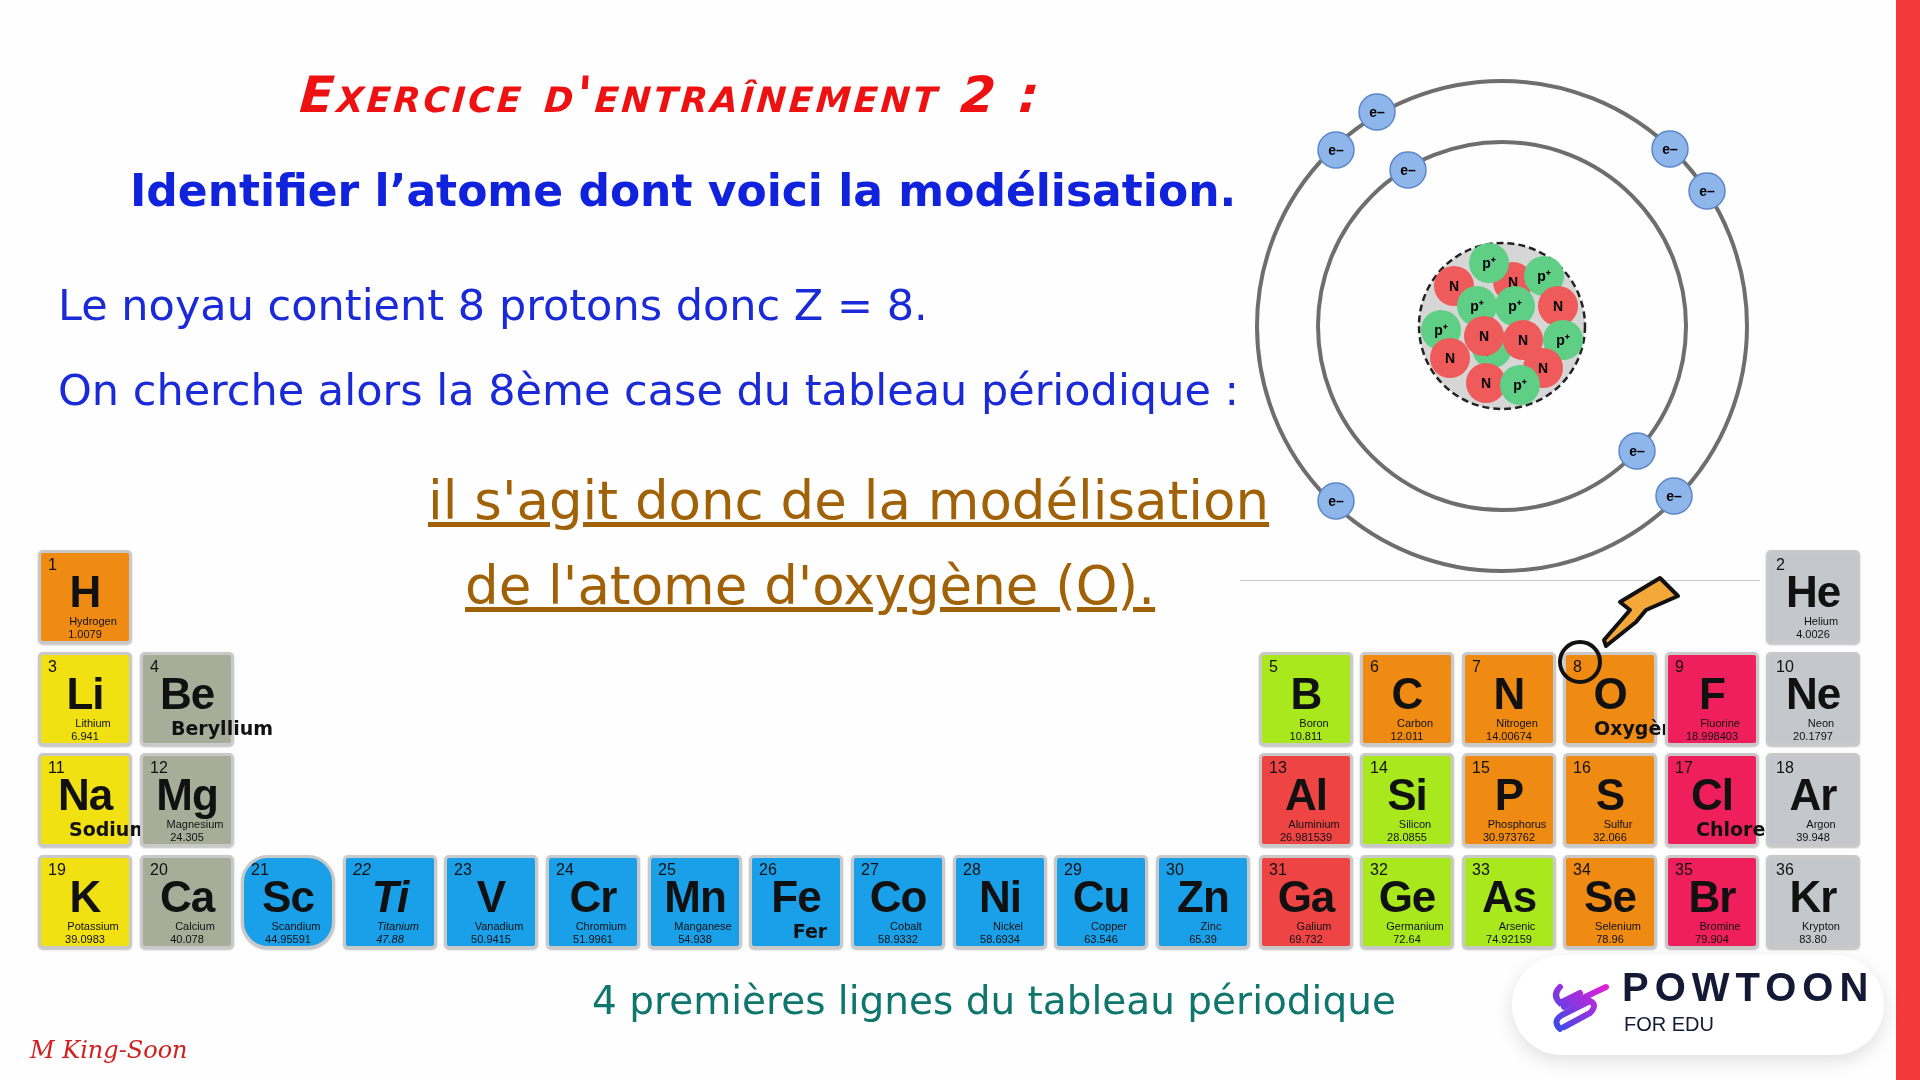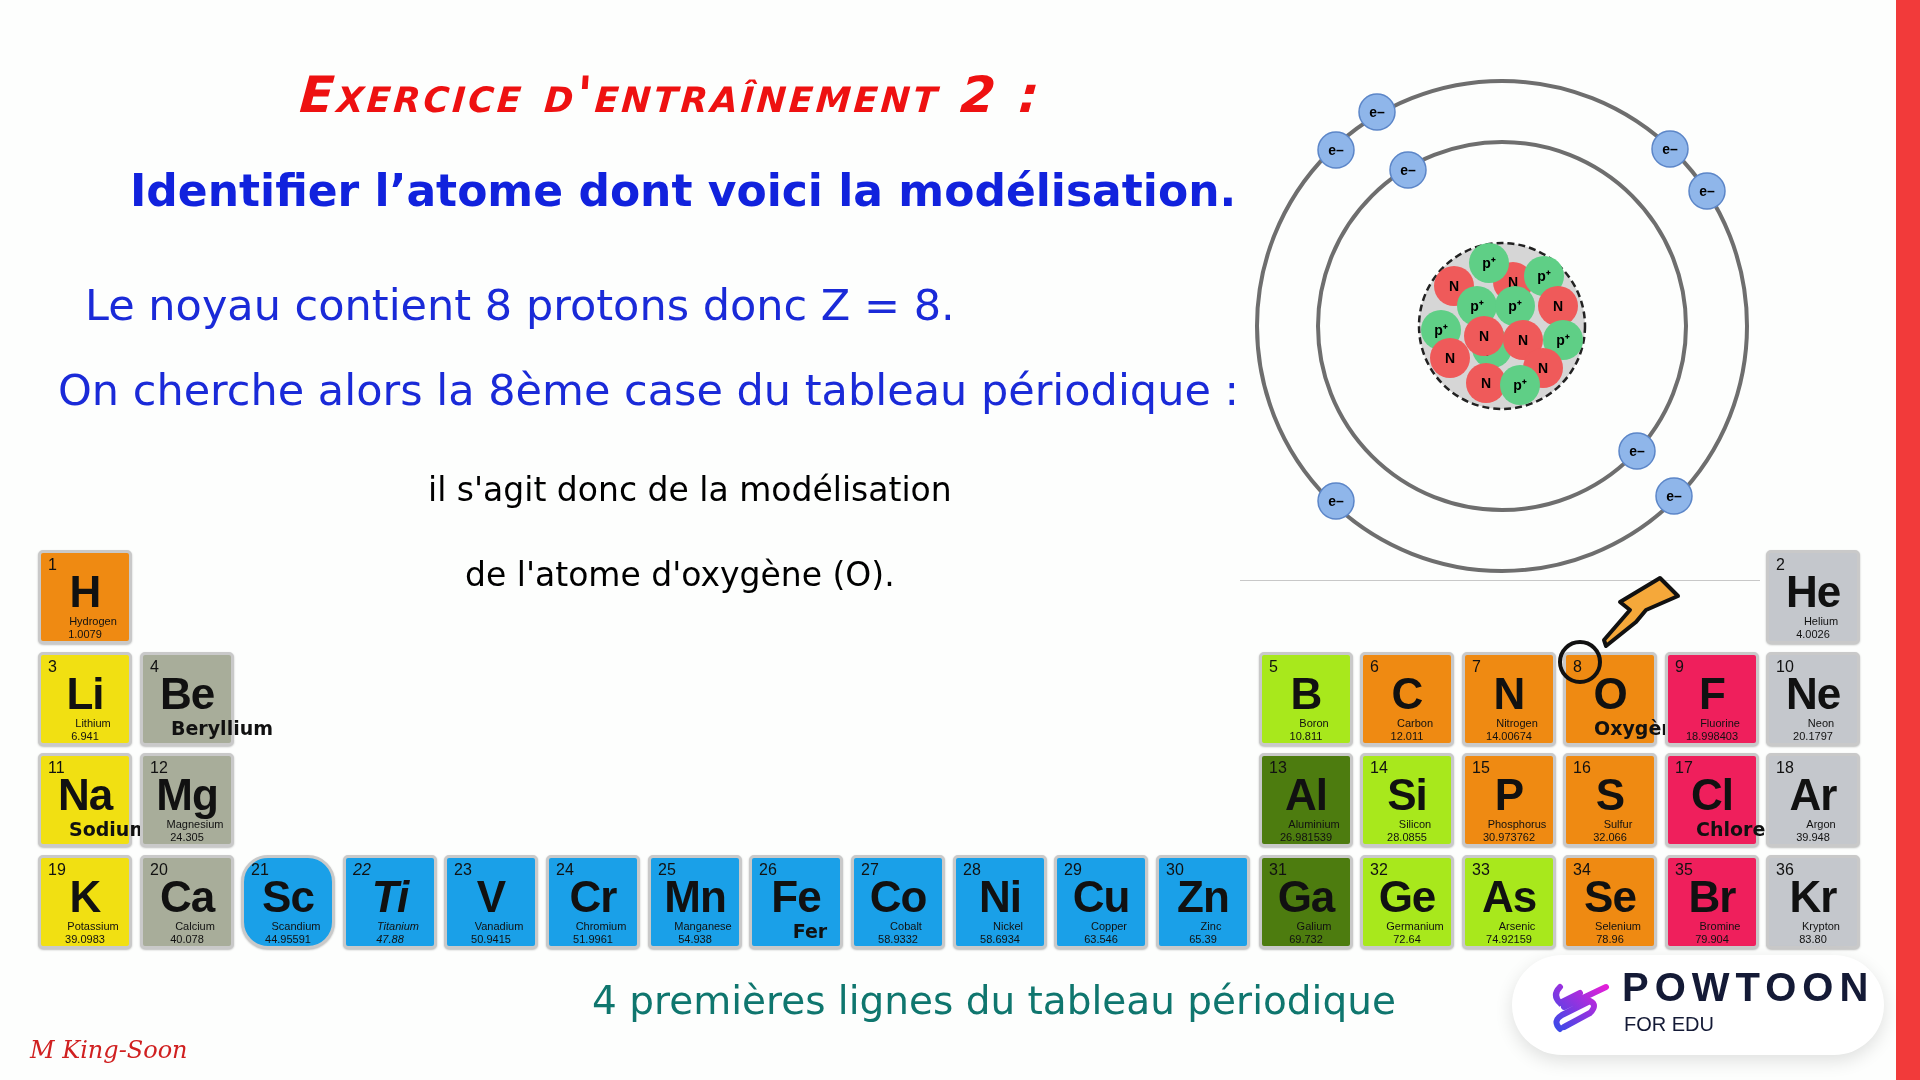--- a/index.html
+++ b/index.html
@@ -1,42 +1,42 @@
 <!DOCTYPE html>
 <html><head>
 <meta charset="utf-8">
 <style>
   html,body{margin:0;padding:0;}
   body{width:1920px;height:1080px;background:#fdfefd;position:relative;overflow:hidden;font-family:"DejaVu Sans",sans-serif;}
   .abs{position:absolute;}
   #title{left:300px;top:66px;font-family:"DejaVu Sans",sans-serif;font-weight:bold;font-style:italic;color:#ee1111;font-size:50px;letter-spacing:3px;font-variant:small-caps;transform:skewX(-4deg);}
   #subtitle{left:130px;top:165px;color:#1122dd;font-weight:bold;font-size:44px;font-family:"DejaVu Sans",sans-serif;}
   .line{color:#1a2ad8;font-size:43px;font-family:"DejaVu Sans",sans-serif;}
-  #line1{left:58px;top:280px;margin-left:27px;}
+  #line1{left:58px;top:280px;}
   #line2{left:58px;top:365px;}
-  .red{color:#000000;font-size:33px;}
+  .red{color:#a16207;font-size:53px;text-decoration:underline;}
   #conc1{left:428px;top:470px;}
   #conc2{left:465px;top:555px;}
   #caption{left:592px;top:978px;color:#0f766e;font-size:39px;}
   #sig{left:30px;top:1036px;color:#d02020;font-family:"DejaVu Serif",serif;font-style:italic;font-size:24px;}
   #redbar{left:1896px;top:0;width:24px;height:1080px;background:#f23a3a;}
   #hline{left:1240px;top:580px;width:520px;height:1px;background:#c8c8c8;}
 
   .cell{position:absolute;width:94px;height:94px;border-radius:5px;box-sizing:border-box;border:3px solid #c9c9c9;box-shadow:0 1px 2px rgba(0,0,0,0.25);color:#111;text-align:center;font-family:"Liberation Sans",sans-serif;}
   .cell .num{position:absolute;left:7px;top:3px;font-size:16px;}
   .cell .sym{position:absolute;left:0;right:0;top:14px;font-size:44px;font-weight:bold;letter-spacing:-1px;}
   .cell .name{position:absolute;left:0;right:0;top:62px;font-size:11px;margin-left:16px;}
   .cell .mass{position:absolute;left:0;right:0;top:75px;font-size:11px;}
   .cell .fr{position:absolute;left:0;right:0;top:62px;font-size:19px;font-weight:bold;font-family:"DejaVu Sans",sans-serif;padding-left:28px;}
 
   .c-orange{background:#ef8a12;}
   .c-yellow{background:#f1e012;}
   .c-gray{background:#a8ad9a;}
   .c-blue{background:#1aa0e8;}
-  .c-cyan{background:#4d7c0f;padding-left:28px;}
+  .c-cyan{background:#ef4444;padding-left:28px;}
   .c-lime{background:#a8e81c;}
   .c-pink{background:#ef1f5c;}
   .c-silver{background:#c4c7cc;}
 
   #powtoon{left:1512px;top:955px;width:372px;height:100px;border-radius:50px;background:#fff;box-shadow:0 6px 18px rgba(0,0,0,0.12);}
   #pw-main{left:110px;top:10px;font-size:40px;letter-spacing:6px;color:#141a36;font-family:"Liberation Sans",sans-serif;font-weight:bold;}
   #pw-sub{left:112px;top:58px;font-size:20px;color:#141a36;font-family:"Liberation Sans",sans-serif;}
 </style>
 </head>
 <body>

